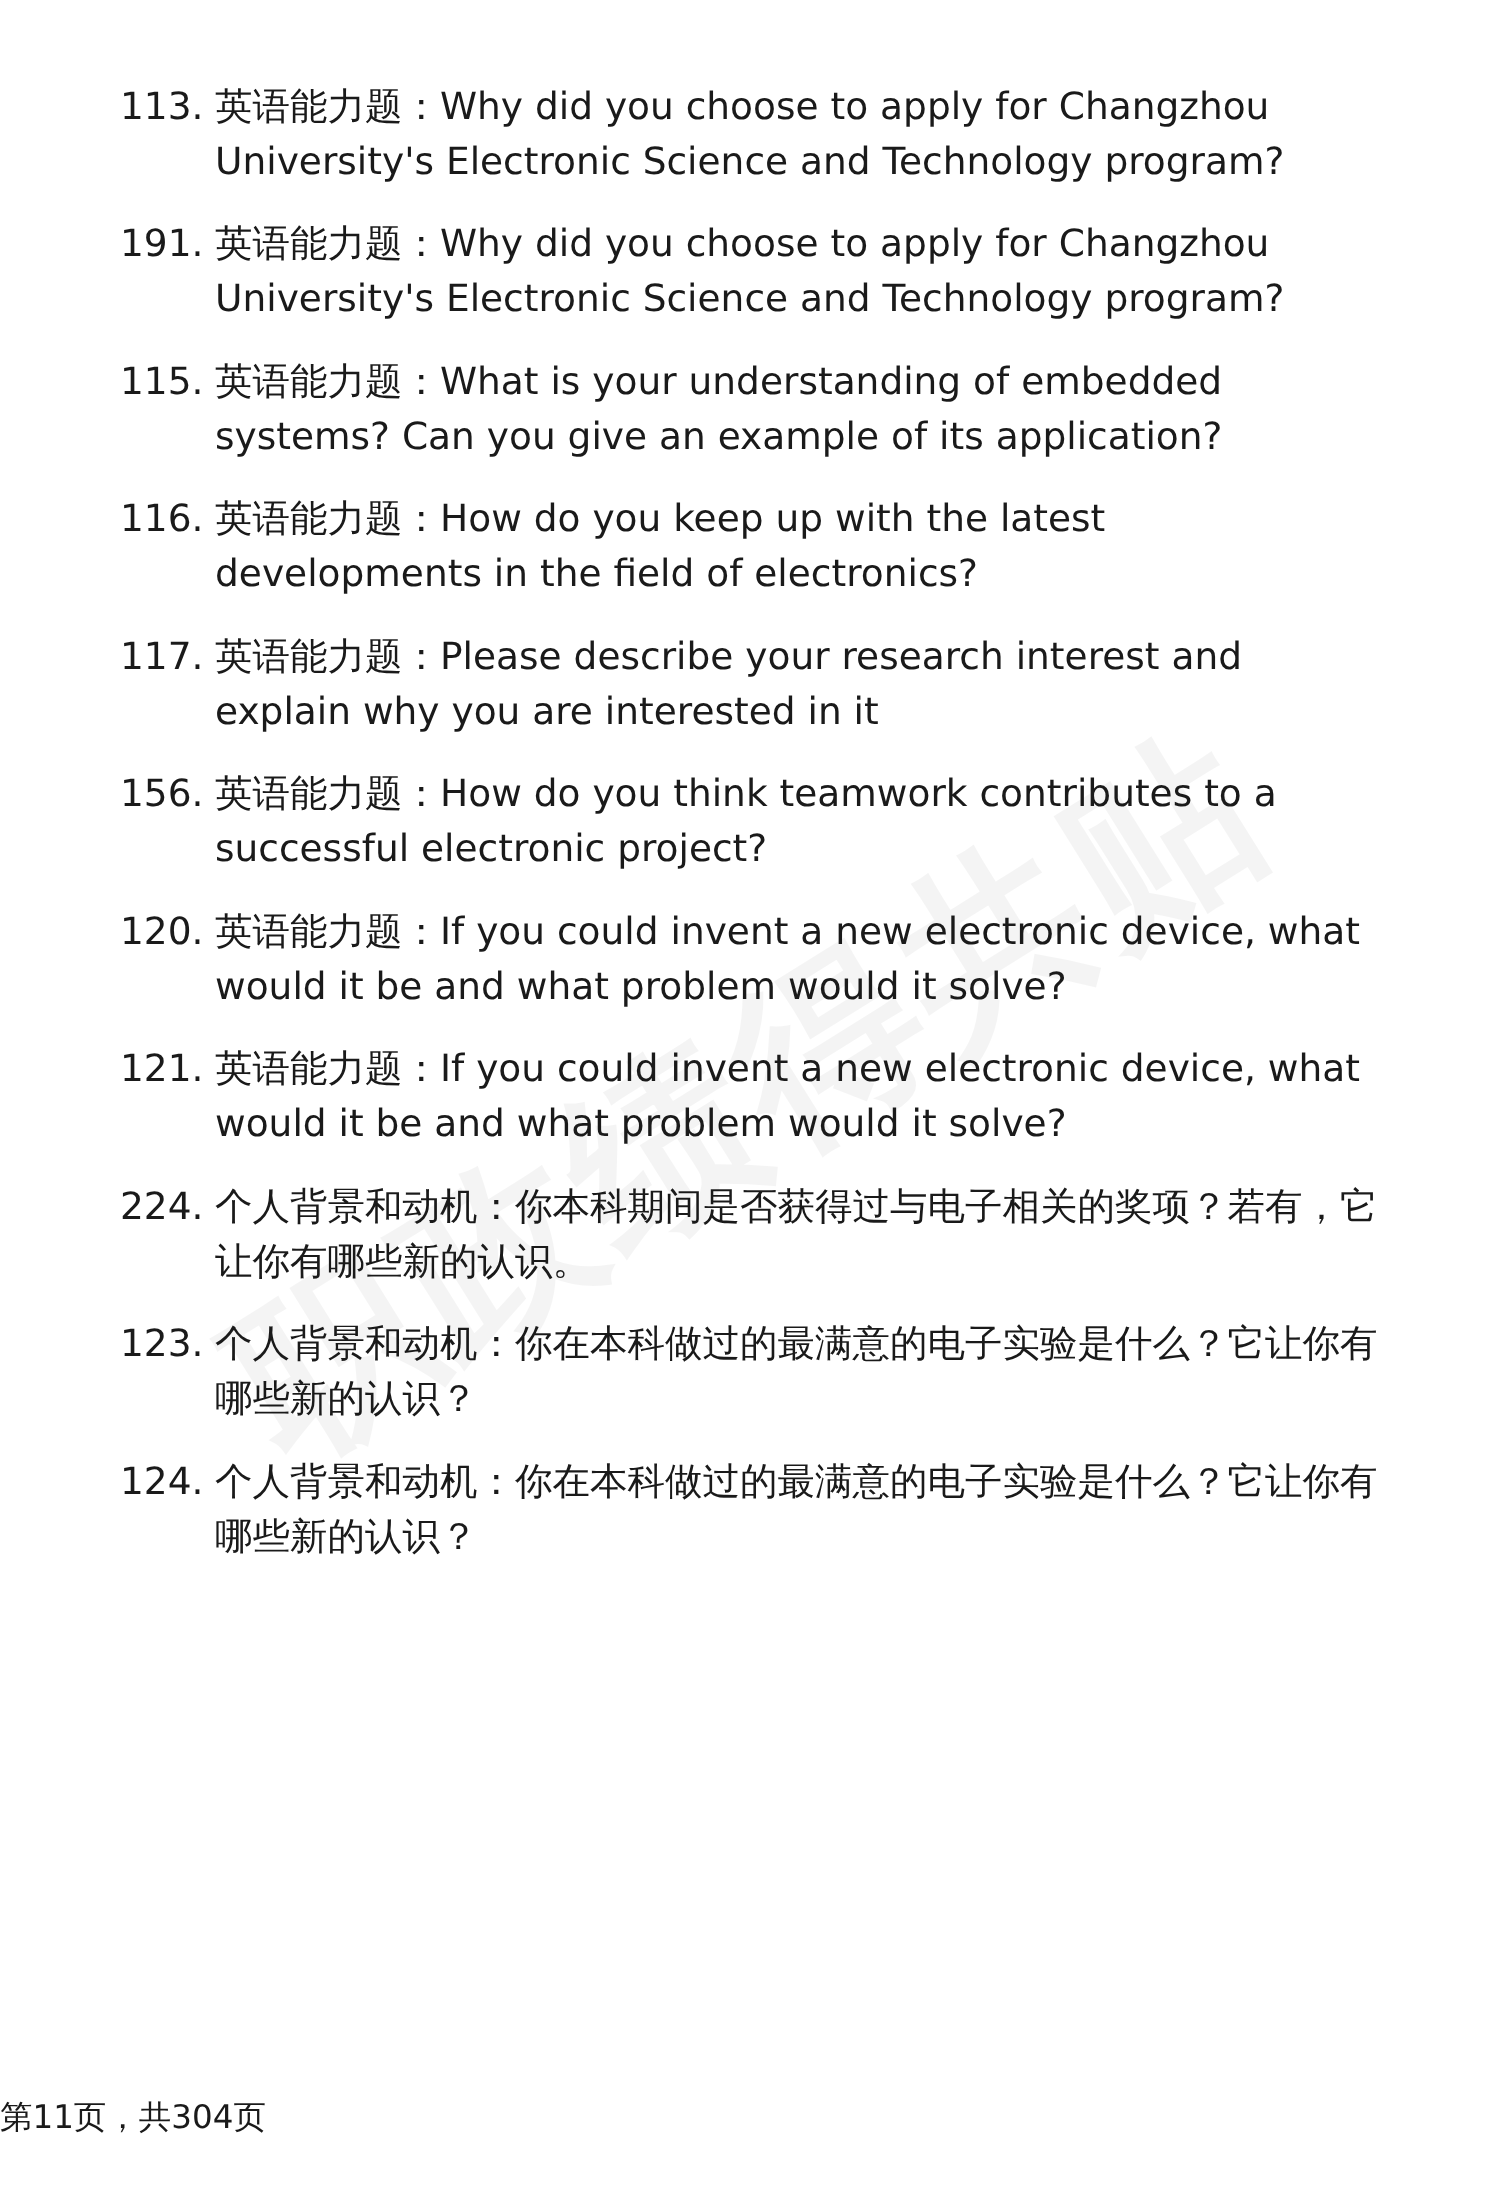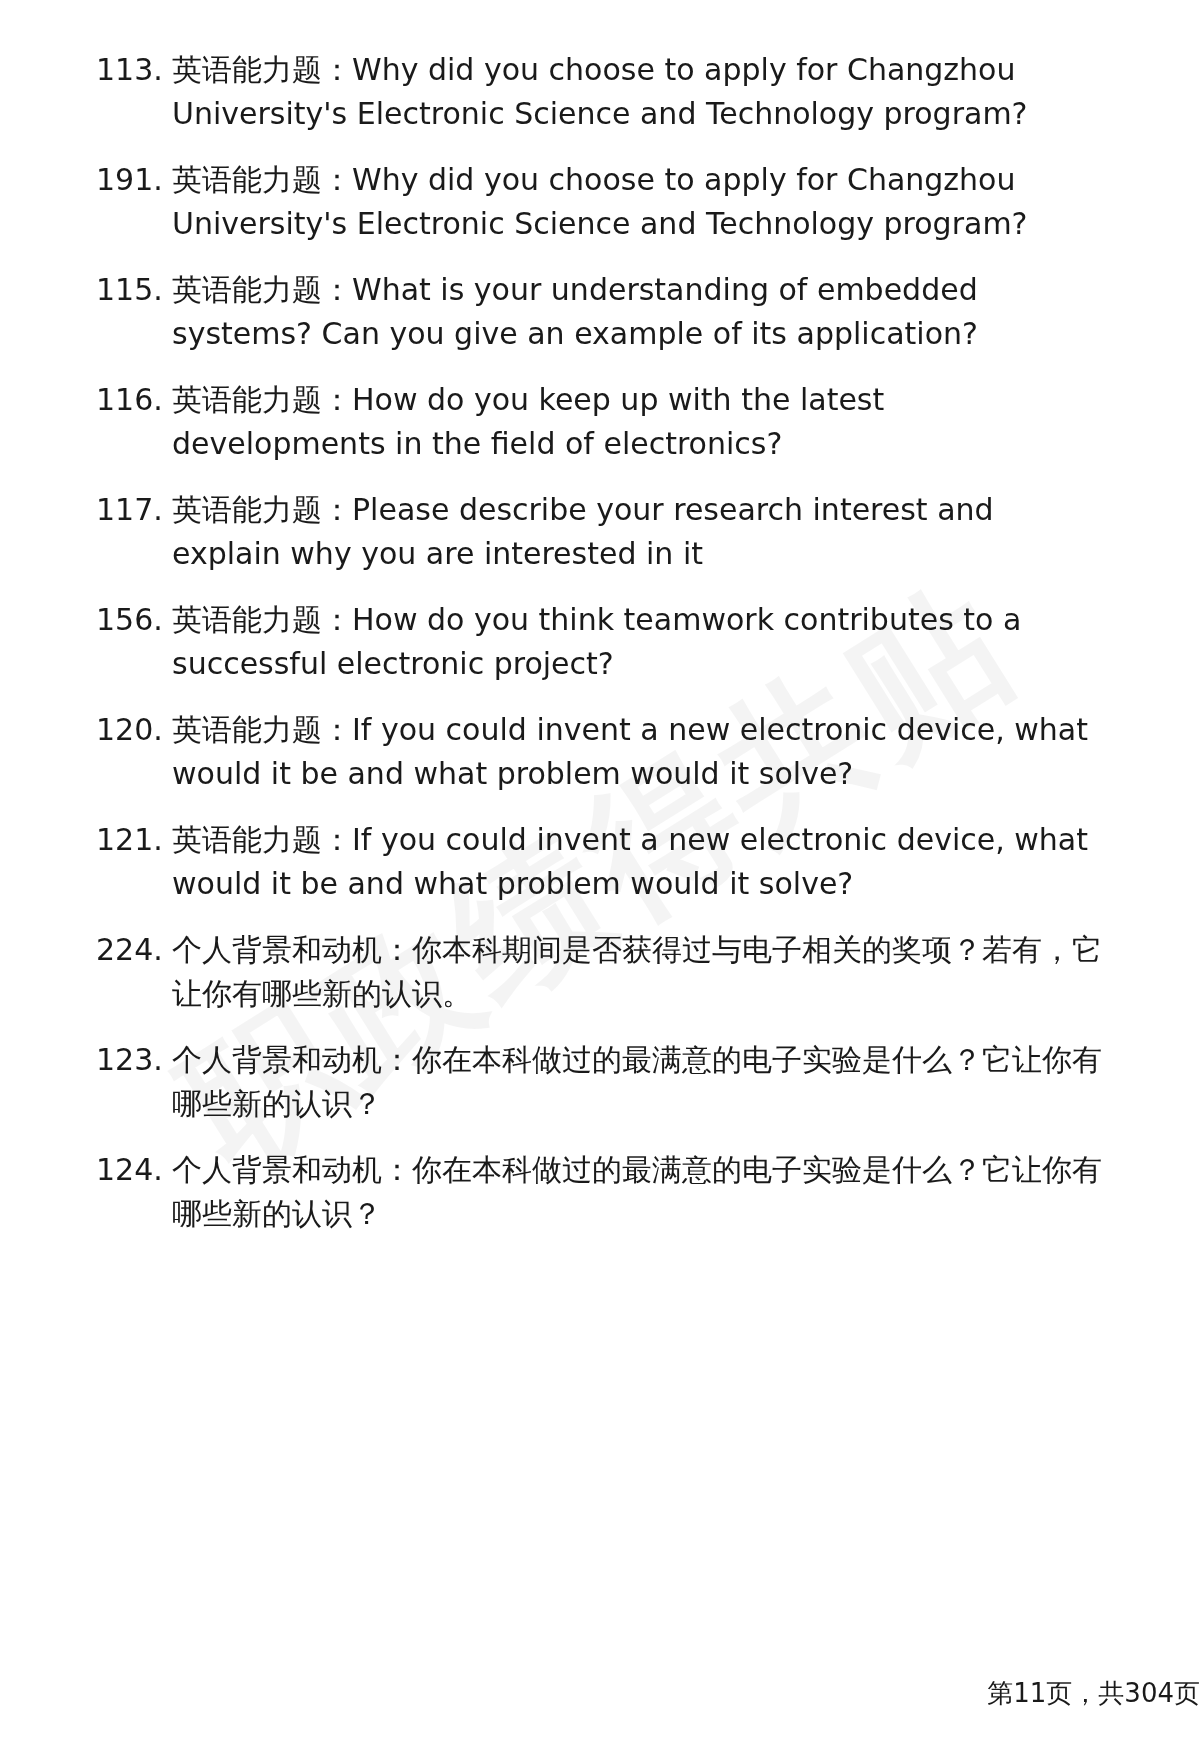--- a/index.html
+++ b/index.html
@@ -28,20 +28,21 @@
     color: rgba(0, 0, 0, 0.045);
     white-space: nowrap;
     letter-spacing: 6px;
     pointer-events: none;
     user-select: none;
     z-index: 0;
   }
   .content {
     position: relative;
     z-index: 1;
+    margin-top: 16px;
   }
   .qitem {
     display: flex;
     align-items: flex-start;
     margin-bottom: 22px;
   }
   .qnum {
     flex: 0 0 auto;
     width: 76px;
     text-align: right;
@@ -56,21 +57,21 @@
     font-size: 30px;
     line-height: 44px;
     color: #1a1a1a;
     word-break: break-word;
   }
   .footer {
     position: absolute;
     left: 0;
     right: 0;
     bottom: 44px;
-    text-align: right;
+    text-align: left;
     font-size: 26px;
     color: #1a1a1a;
     z-index: 1;
   }
 </style>
 </head>
 <body>
 
 <div class="page">
 

